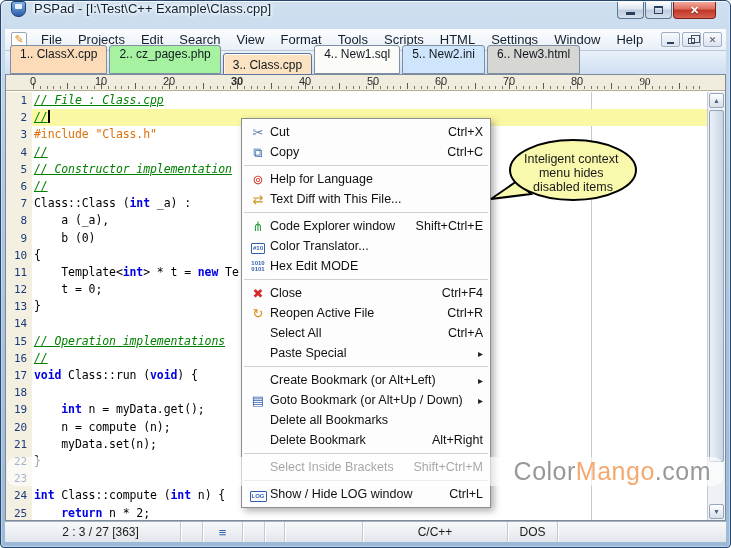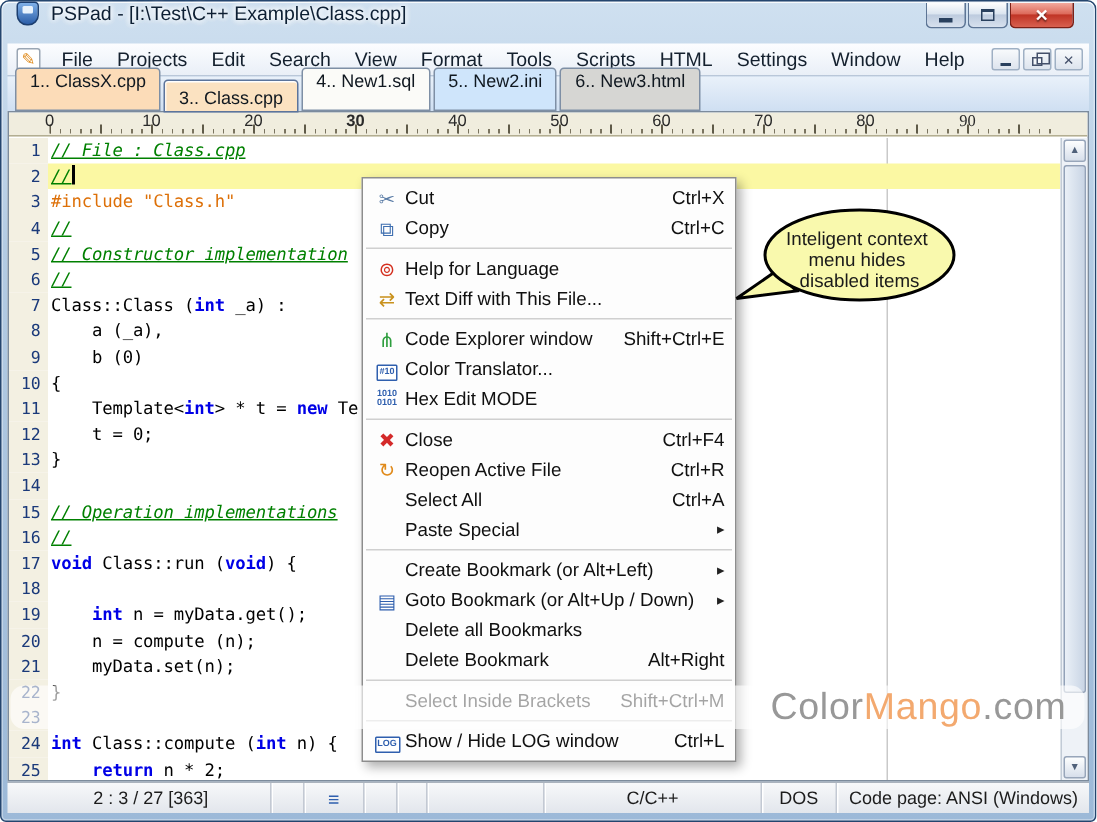--- a/index.html
+++ b/index.html
@@ -141,20 +141,21 @@
             <span class="g-restore"></span>
           </div>
         <div class="mdibtn">
             <span>✕</span>
           </div>
       </div>
     </div>
 
     <div class="tabbar" id="tabbar">
         <div class="tab" style="background: rgb(252, 220, 184);">1.. ClassX.cpp</div>
+        <div class="tab" style="background: rgb(167, 242, 161);">2.. cz_pages.php</div>
         <div class="tab active" style="background: rgb(251, 226, 193);">3.. Class.cpp</div>
         <div class="tab" style="background: rgb(251, 251, 248);">4.. New1.sql</div>
         <div class="tab" style="background: rgb(207, 229, 251);">5.. New2.ini</div>
         <div class="tab" style="background: rgb(214, 214, 211);">6.. New3.html</div>
       </div>
 
     <div class="editor-frame">
       <div class="ruler" id="ruler">
         <div class="t-minor"></div>
         <div class="t-major"></div>
@@ -403,16 +404,15 @@
         <div class="sb-cell" style="width: 160px;">2 : 3 / 27  [363]</div>
         <div class="sb-cell" style="width: 22px;"></div>
         <div class="sb-cell" style="width: 40px;">
           <span class="sb-glyph">≡</span>
         </div>
         <div class="sb-cell" style="width: 22px;"></div>
         <div class="sb-cell" style="width: 20px;"></div>
         <div class="sb-cell" style="width: 78px;"></div>
         <div class="sb-cell" style="width: 145px;">C/C++</div>
         <div class="sb-cell" style="width: 50px;">DOS</div>
-        <div class="sb-cell left">Code page: ANSI (Windows)</div>
       </div>
   </div>
 </div>
 
 </body></html>

